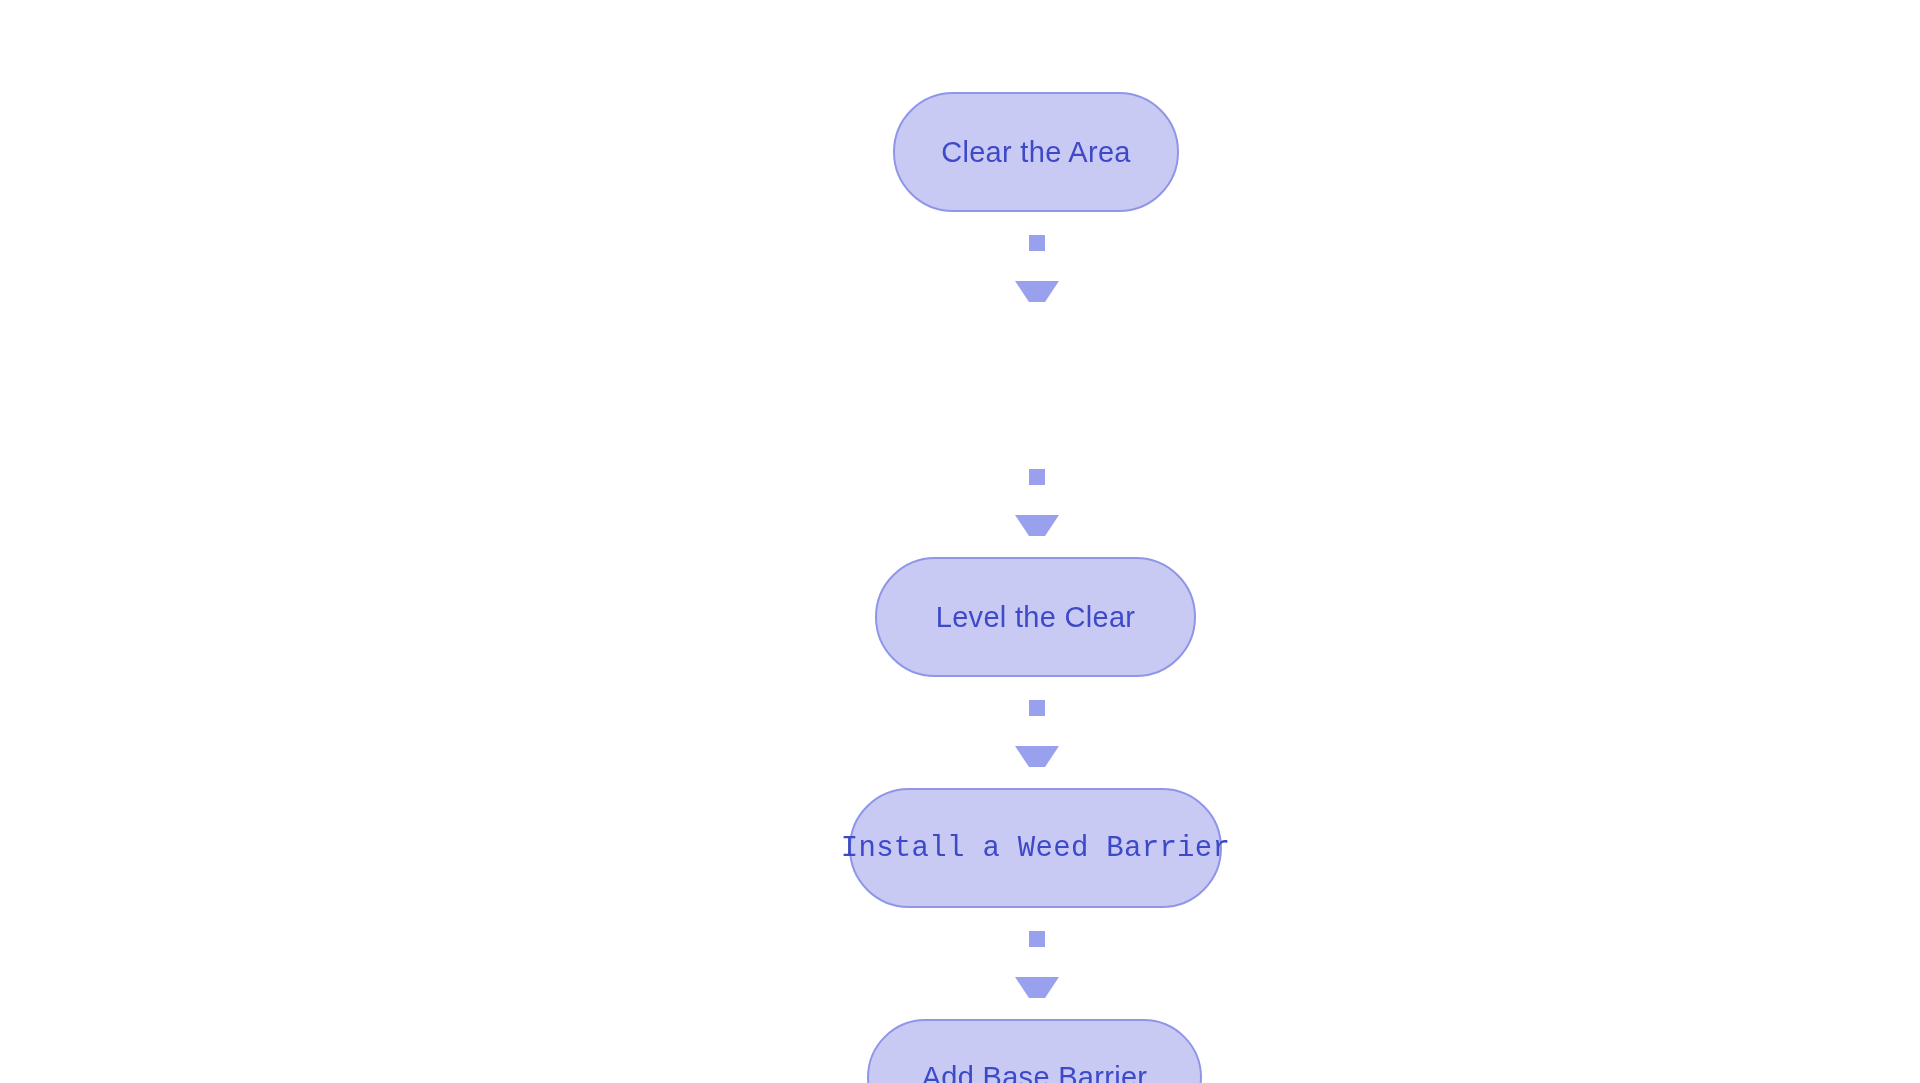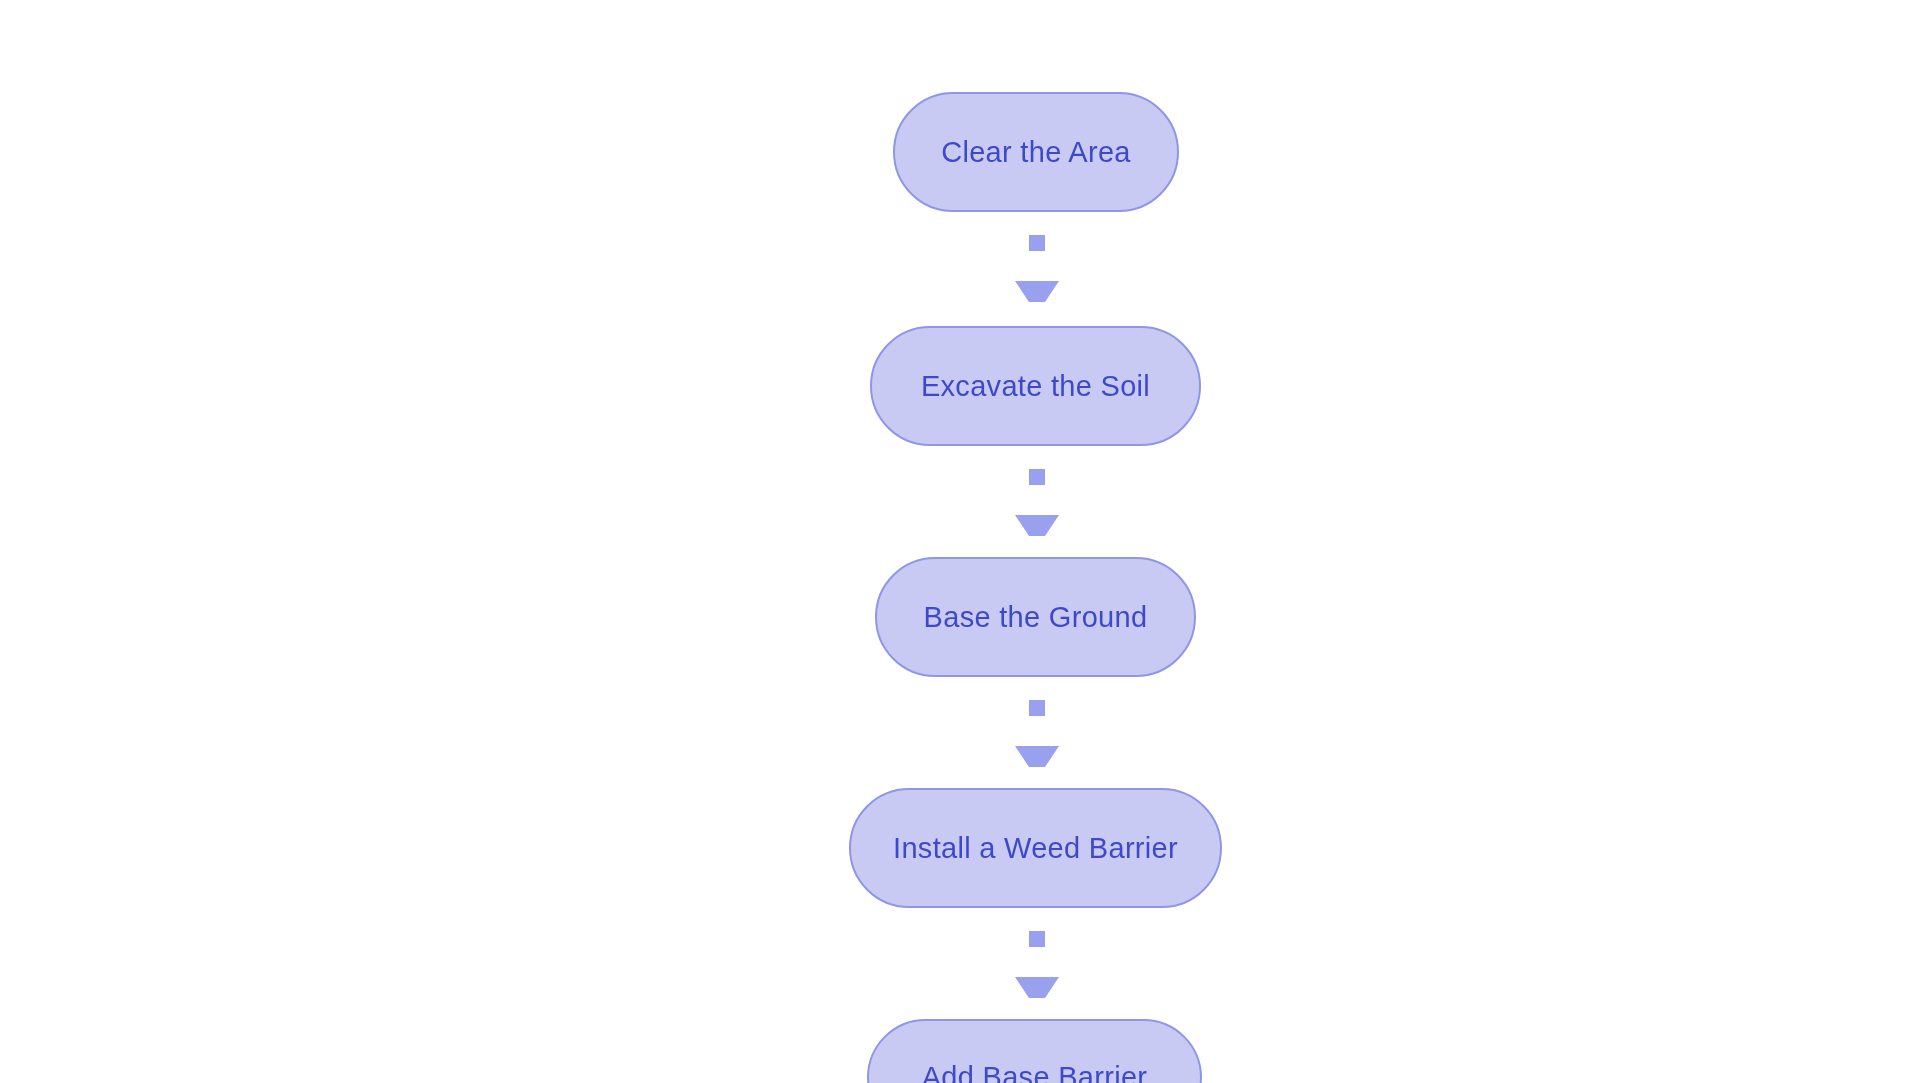--- a/index.html
+++ b/index.html
@@ -53,21 +53,21 @@
     width: 0;
     height: 0;
     border-left: 14px solid transparent;
     border-right: 14px solid transparent;
     border-top: 21px solid var(--arrow);
   }
   
   #node-0 { top: 16px;  left: 817px; width: 286px; }
   #node-1 { top: 250px; left: 794px; width: 331px; }
   #node-2 { top: 481px; left: 799px; width: 321px; }
-  #node-3 { top: 712px; left: 773px; width: 373px; }
+  #node-3 { top: 712px; left: 773px; width: 373px; font-family: Liberation Mono, monospace; }
   #node-4 { top: 943px; left: 791px; width: 335px; height: 117px; border-radius: 59px; }
   
   #edge-0 { top: 136px; left: 947px; height: 112px; }
   #edge-1 { top: 370px; left: 947px; height: 109px; }
   #edge-2 { top: 601px; left: 947px; height: 109px; }
   #edge-3 { top: 832px; left: 947px; height: 109px; }
 </style>
 </head>
 <body>
 
@@ -75,31 +75,28 @@
 
   <div class="node" id="node-0">
     <span>Clear the Area</span>
   </div>
 
   <div class="edge" id="edge-0">
     <div class="shaft"></div>
     <div class="head"></div>
   </div>
 
-  <div class="node" id="node-1">
-    <span>Excavate the Soil</span>
-  </div>
 
   <div class="edge" id="edge-1">
     <div class="shaft"></div>
     <div class="head"></div>
   </div>
 
   <div class="node" id="node-2">
-    <span>Base the Ground</span>
+    <span>Level the Clear</span>
   </div>
 
   <div class="edge" id="edge-2">
     <div class="shaft"></div>
     <div class="head"></div>
   </div>
 
   <div class="node" id="node-3">
     <span>Install a Weed Barrier</span>
   </div>

